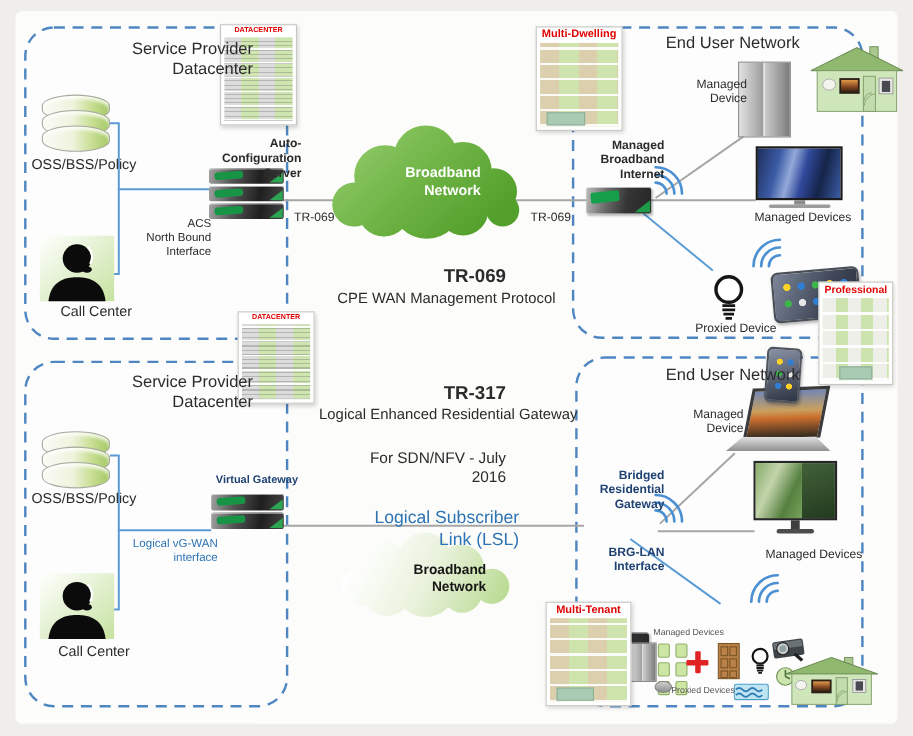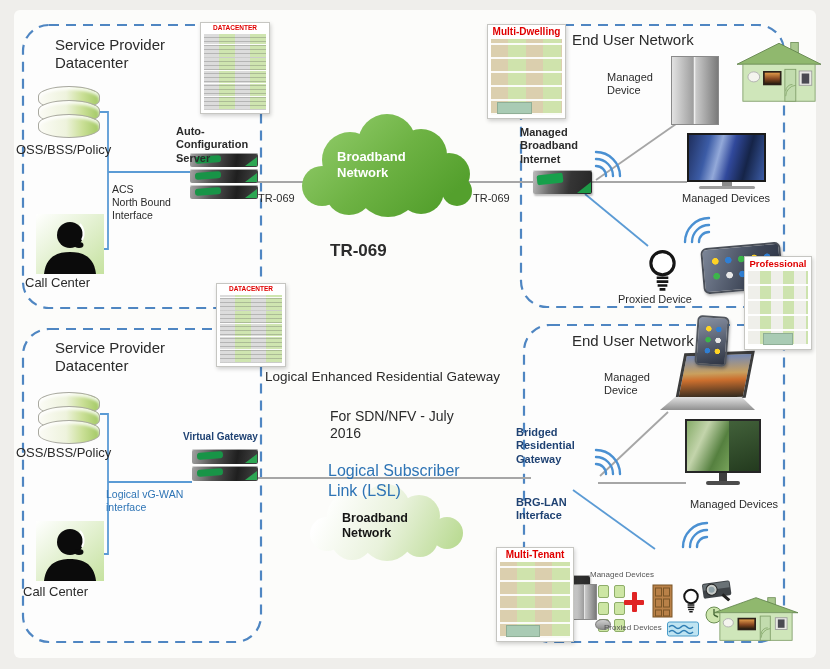--- a/index.html
+++ b/index.html
@@ -1,19 +1,19 @@
 <!DOCTYPE html>
 <html><head>
 <meta charset="utf-8">
 <style>
   html,body{margin:0;padding:0;background:#efeeeb;}
   #canvas{position:relative;width:830px;height:669px;background:#efeeeb;overflow:hidden;
           font-family:"Liberation Sans",sans-serif;}
   #scene{position:absolute;left:0;top:0;z-index:1;}
-  .lbl{position:absolute;z-index:6;color:#2b2b2b;text-align:left;line-height:1.22;
+  .lbl{position:absolute;z-index:6;color:#2b2b2b;text-align:right;line-height:1.22;
        white-space:pre-line;font-family:"Liberation Sans",sans-serif;}
   .b{font-weight:bold}
   .navy{color:#1f4273;font-weight:bold}
   .blue{color:#2e74b5}
   .red{color:#e00000;font-weight:bold}
   .dev{position:absolute;z-index:3;}
   
   .cyl{width:62px;height:52px}
   .cyl .disk{position:absolute;left:0;width:60px;height:22px;border-radius:50%/42%;
     background:linear-gradient(90deg,#fbfbf5,#eef3dd 45%,#cbe098 72%,#a3c964);
@@ -367,47 +367,49 @@
     <div class="bstrip"></div>
   </div>
 
   <div class="lbl" style="left:55px;top:36px;width:175px;font-size:15px">Service Provider
 Datacenter</div>
   <div class="lbl" style="left:572px;top:31px;width:155px;font-size:15px">End User Network</div>
   <div class="lbl" style="left:16px;top:142px;width:108px;font-size:13px">OSS/BSS/Policy</div>
   <div class="lbl" style="left:25px;top:275px;width:95px;font-size:13px">Call Center</div>
   <div class="lbl b" style="left:176px;top:125px;width:98px;font-size:11px">Auto-Configuration
 Server</div>
-  <div class="lbl" style="left:112px;top:183px;width:80px;font-size:10.5px">ACS
+  <div class="lbl" style="left:112px;top:197px;width:80px;font-size:10.5px">ACS
 North Bound
 Interface</div>
   <div class="lbl" style="left:258px;top:192px;width:46px;font-size:11px">TR-069</div>
   <div class="lbl" style="left:473px;top:192px;width:46px;font-size:11px">TR-069</div>
   <div class="lbl b" style="left:337px;top:149px;width:100px;font-size:13px;color:#ffffff">Broadband
 Network</div>
   <div class="lbl b" style="left:330px;top:241px;width:130px;font-size:17px">TR-069</div>
+  <div class="lbl" style="left:285px;top:263px;width:220px;font-size:13.5px">CPE WAN Management Protocol</div>
   <div class="lbl b" style="left:520px;top:126px;width:84px;font-size:11px">Managed
 Broadband
 Internet</div>
   <div class="lbl" style="left:607px;top:71px;width:72px;font-size:11px">Managed
 Device</div>
   <div class="lbl" style="left:682px;top:192px;width:92px;font-size:11px">Managed Devices</div>
   <div class="lbl" style="left:618px;top:293px;width:88px;font-size:11px">Proxied Device</div>
 
   <div class="lbl" style="left:55px;top:339px;width:175px;font-size:15px">Service Provider
 Datacenter</div>
   <div class="lbl" style="left:572px;top:332px;width:155px;font-size:15px">End User Network</div>
   <div class="lbl" style="left:16px;top:445px;width:108px;font-size:13px">OSS/BSS/Policy</div>
   <div class="lbl" style="left:23px;top:584px;width:95px;font-size:13px">Call Center</div>
   <div class="lbl navy" style="left:183px;top:431px;width:88px;font-size:10px">Virtual Gateway</div>
   <div class="lbl blue" style="left:106px;top:488px;width:92px;font-size:10.5px">Logical vG-WAN
 interface</div>
   <div class="lbl blue" style="left:328px;top:461px;width:144px;font-size:16px">Logical Subscriber Link (LSL)</div>
   <div class="lbl b" style="left:342px;top:511px;width:100px;font-size:12.5px;color:#161616">Broadband
 Network</div>
+  <div class="lbl b" style="left:330px;top:348px;width:130px;font-size:17px">TR-317</div>
   <div class="lbl" style="left:265px;top:369px;width:260px;font-size:13.5px">Logical Enhanced Residential Gateway</div>
   <div class="lbl" style="left:330px;top:408px;width:130px;font-size:14px">For SDN/NFV - July 2016</div>
   <div class="lbl navy" style="left:516px;top:426px;width:88px;font-size:11px">Bridged
 Residential
 Gateway</div>
   <div class="lbl navy" style="left:516px;top:496px;width:88px;font-size:11px">BRG-LAN
 Interface</div>
   <div class="lbl" style="left:604px;top:371px;width:72px;font-size:11px">Managed
 Device</div>
   <div class="lbl" style="left:690px;top:498px;width:94px;font-size:11px">Managed Devices</div>

